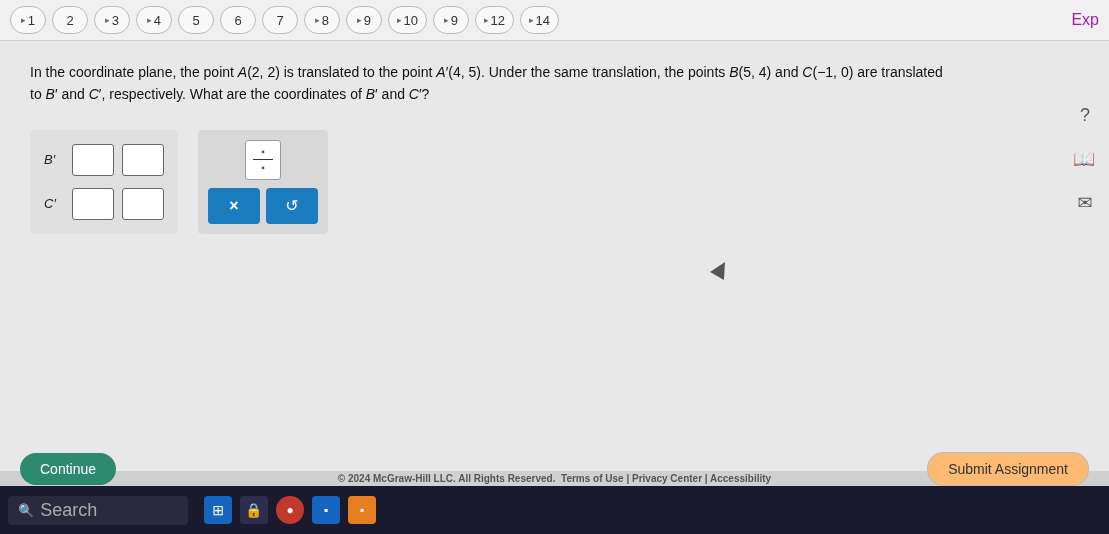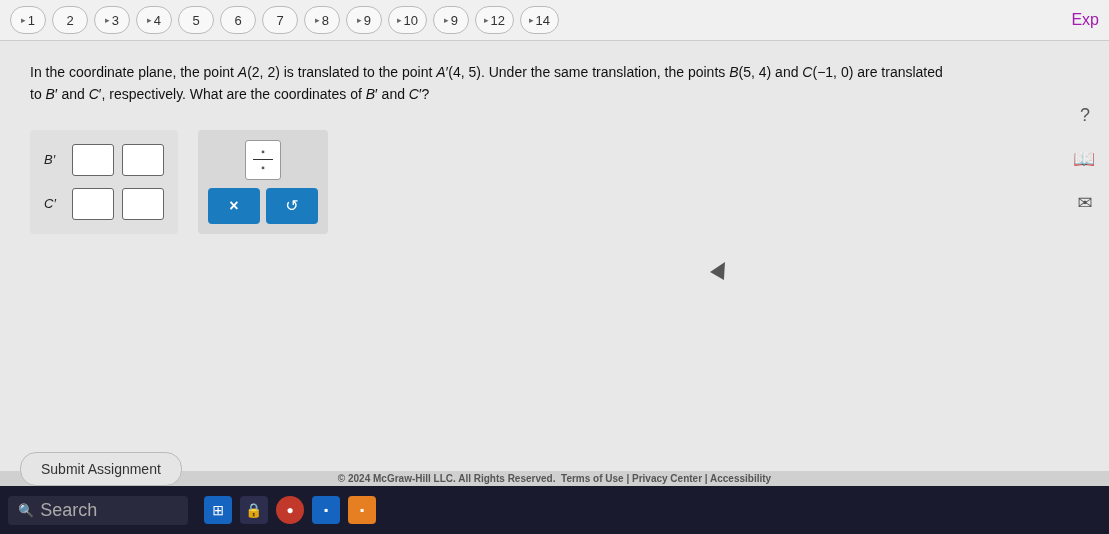--- a/index.html
+++ b/index.html
@@ -218,21 +218,21 @@
       background: #2d8a6e;
       color: white;
       border: none;
       border-radius: 16px;
       padding: 8px 20px;
       font-size: 14px;
       cursor: pointer;
     }
 
     .btn-submit {
-      background: #e5e5e5;
+      background: #fdba74;
       color: #333;
       border: 1px solid #bbb;
       border-radius: 16px;
       padding: 8px 20px;
       font-size: 14px;
       cursor: pointer;
     }
 
     
     .taskbar {
@@ -413,20 +413,21 @@
       </div>
     </div>
 
   </div>
 
   <div class="cursor-arrow"></div>
 
 </div>
 
 <div class="bottom-bar">
+  <button class="btn-continue">Continue</button>
   <button class="btn-submit">Submit Assignment</button>
 </div>
 
 <div class="footer-text">
   <span>© 2024 McGraw-Hill LLC. All Rights Reserved.</span>&nbsp;
   <span>Terms of Use  |  Privacy Center  |  Accessibility</span>
 </div>
 
 <div class="taskbar">
   <div class="taskbar-search">

